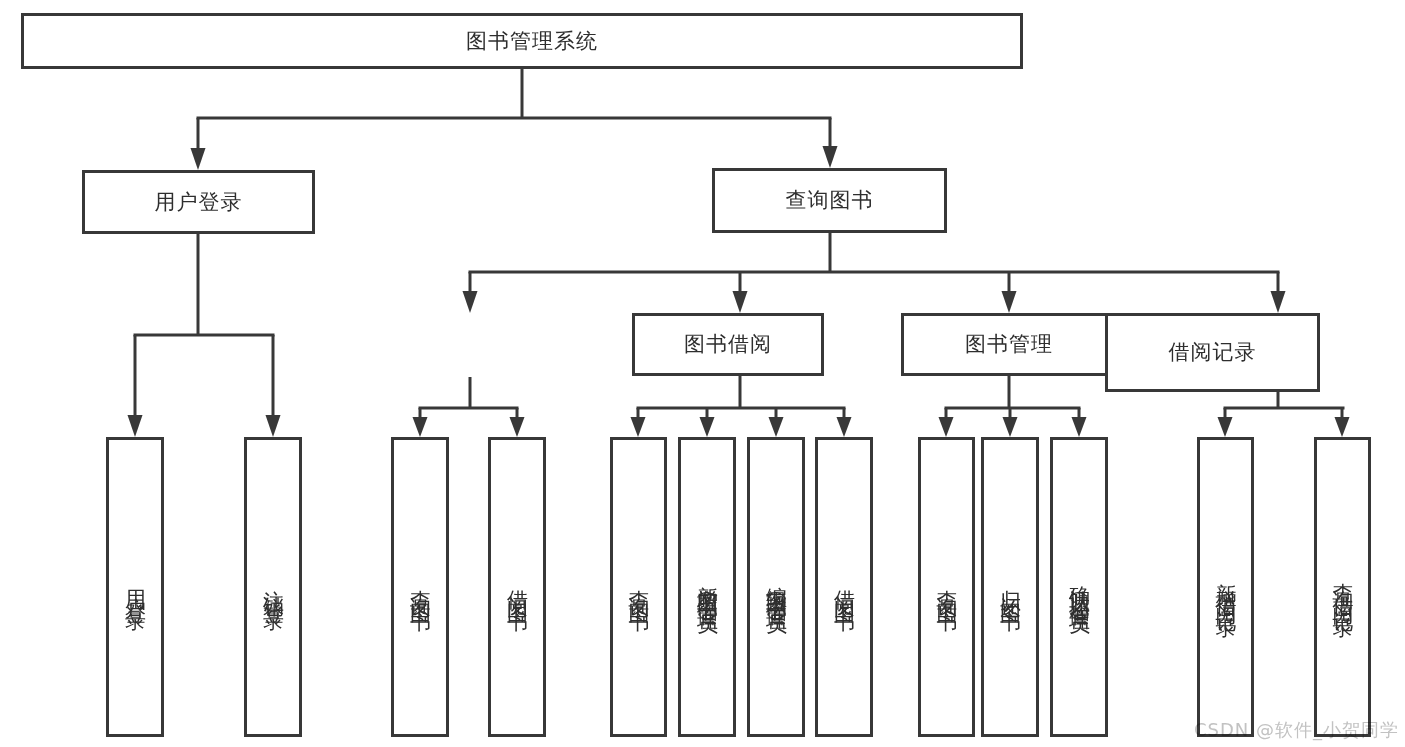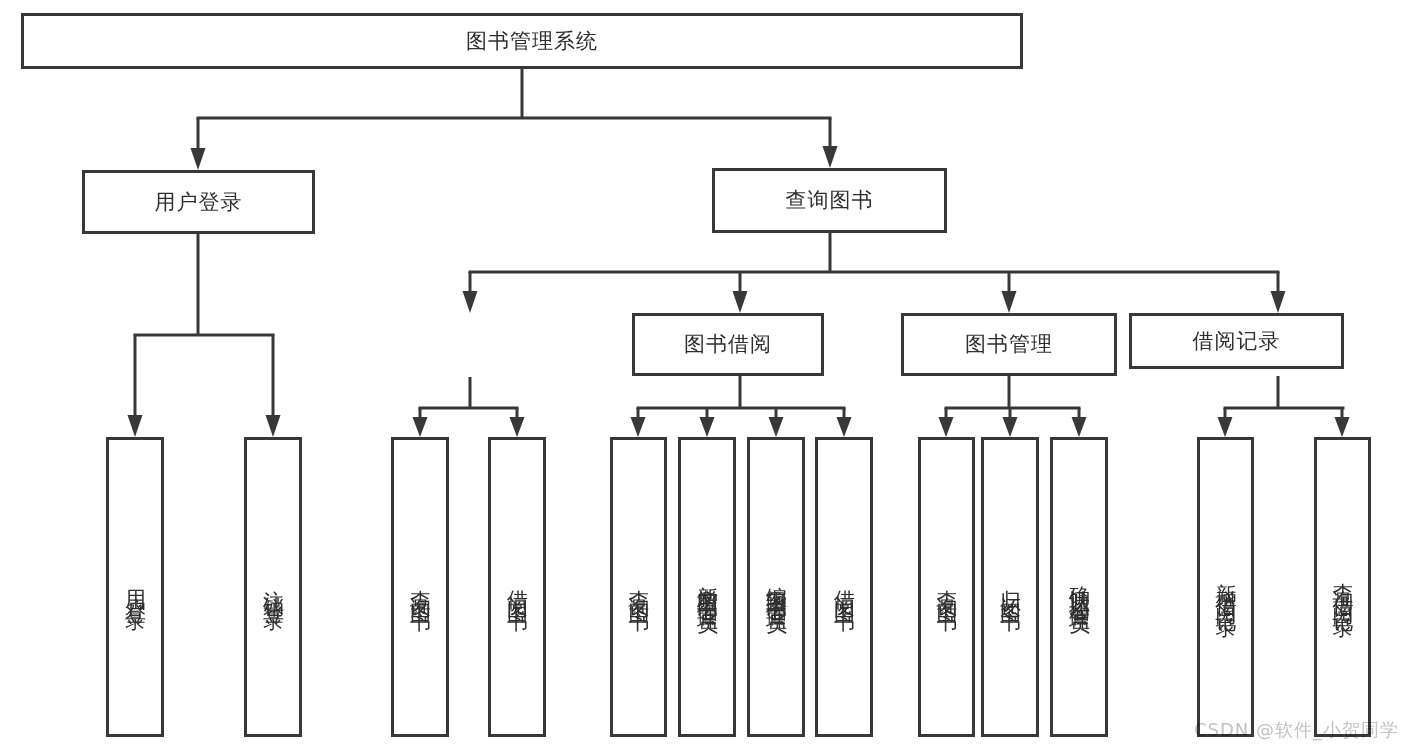--- a/index.html
+++ b/index.html
@@ -42,21 +42,21 @@
     letter-spacing: 7px;
     white-space: normal;
   }
   
   .n-root   { left: 21px;   top: 13px;  width: 1002px; height: 56px; padding-left: 20px; }
   .n-ulogin { left: 82px;   top: 170px; width: 233px;  height: 64px; }
   .n-bmgmt  { left: 712px;  top: 168px; width: 235px;  height: 65px; }
   .n-nbrec  { left: 363px;  top: 313px; width: 215px;  height: 64px; }
   .n-bborr  { left: 632px;  top: 313px; width: 192px;  height: 63px; }
   .n-cborr  { left: 901px;  top: 313px; width: 216px;  height: 63px; }
-  .n-brec   { left: 1129px; top: 313px; width: 215px;  height: 56px; }
+  .n-brec   { left: 1105px; top: 313px; width: 215px;  height: 79px; }
   .l-a1 { left: 106px;  top: 437px; width: 58px; height: 300px; }
   .l-a2 { left: 244px;  top: 437px; width: 58px; height: 300px; }
   .l-b1 { left: 391px;  top: 437px; width: 58px; height: 300px; }
   .l-b2 { left: 488px;  top: 437px; width: 58px; height: 300px; }
   .l-c1 { left: 610px;  top: 437px; width: 57px; height: 300px; }
   .l-c2 { left: 678px;  top: 437px; width: 58px; height: 300px; }
   .l-c3 { left: 747px;  top: 437px; width: 58px; height: 300px; }
   .l-c4 { left: 815px;  top: 437px; width: 58px; height: 300px; }
   .l-d1 { left: 918px;  top: 437px; width: 57px; height: 300px; }
   .l-d2 { left: 981px;  top: 437px; width: 58px; height: 300px; }

